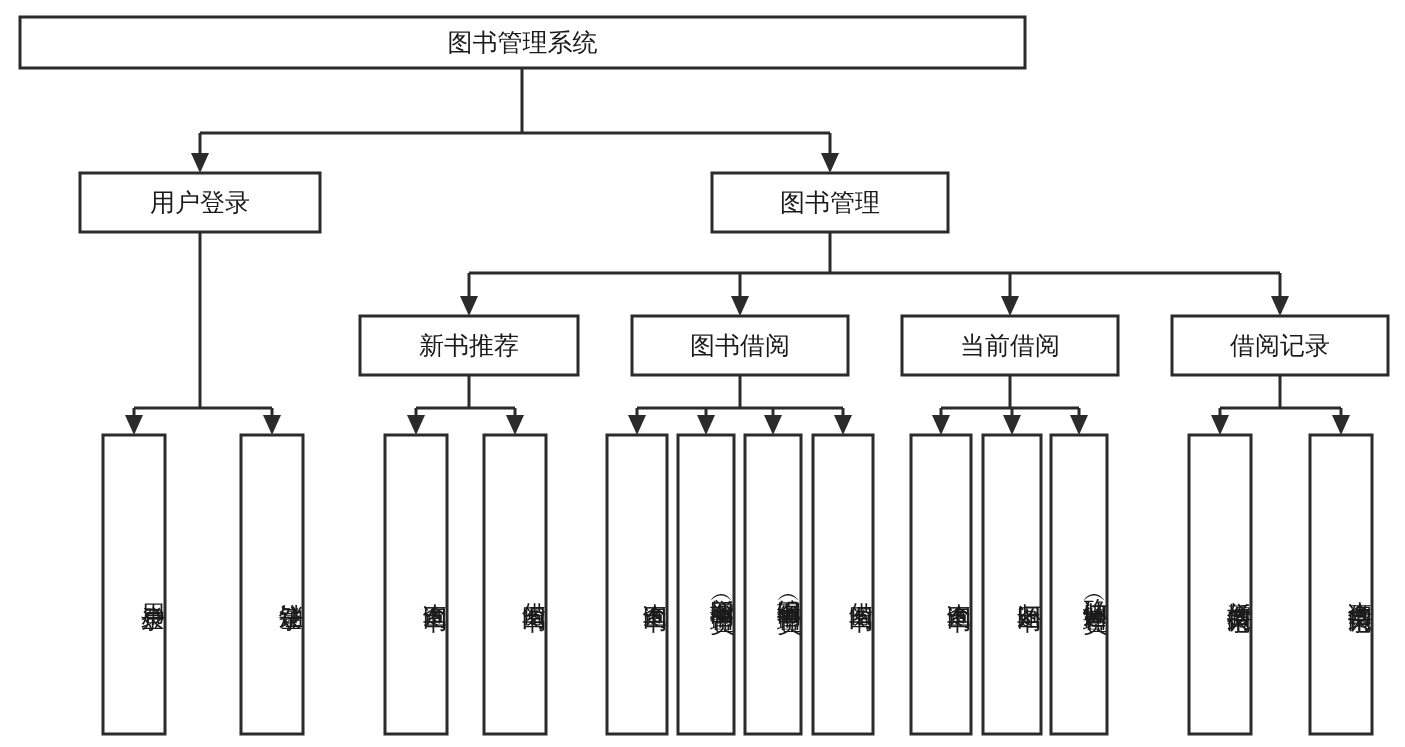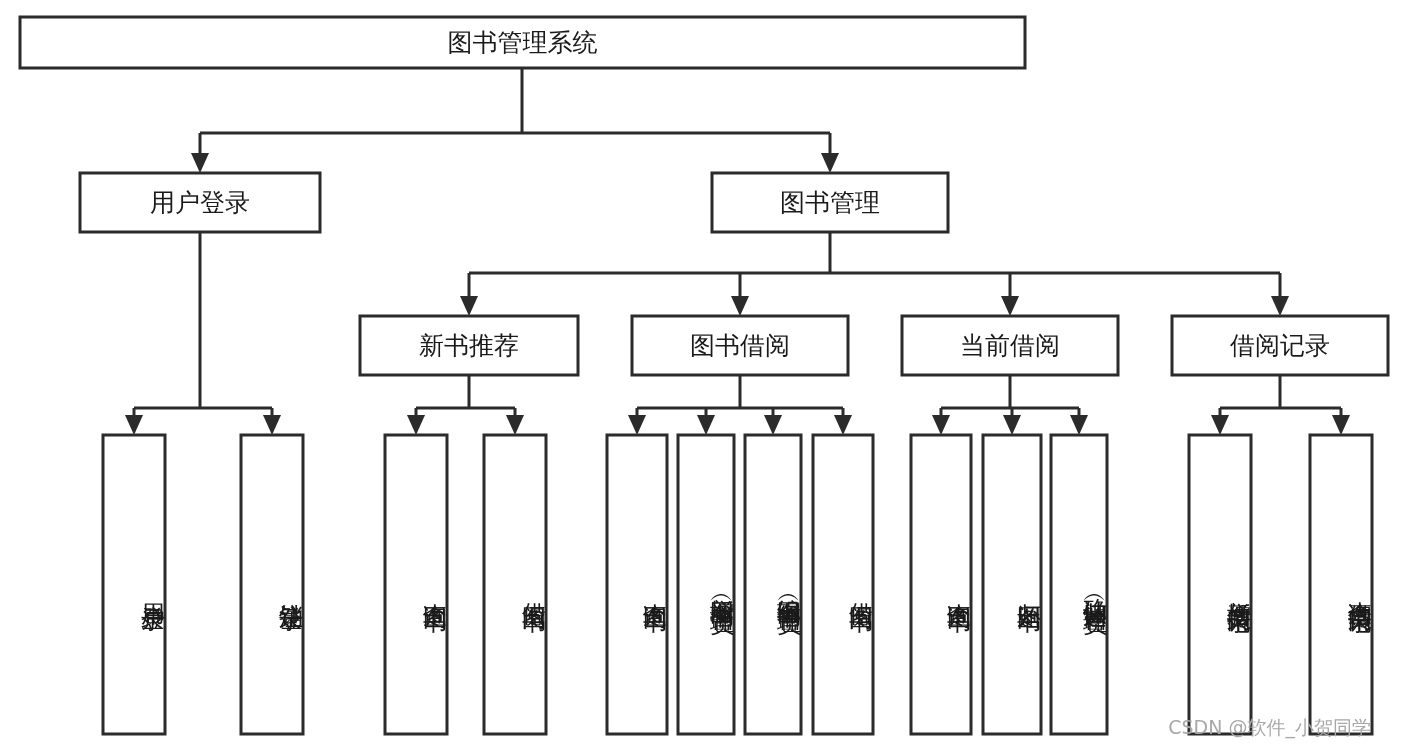--- a/index.html
+++ b/index.html
@@ -175,15 +175,14 @@
       <div class="leaf-label" style="left: 678px; top: 449px; width: 56px; height: 277px;">新增图书（管理员）</div>
       <div class="leaf-label" style="left: 745px; top: 449px; width: 56px; height: 277px;">编辑图书（管理员）</div>
       <div class="leaf-label" style="left: 813px; top: 449px; width: 60px; height: 277px;">借阅图书</div>
       <div class="leaf-label" style="left: 911px; top: 449px; width: 60px; height: 277px;">查询图书</div>
       <div class="leaf-label" style="left: 983px; top: 449px; width: 58px; height: 277px;">归还图书</div>
       <div class="leaf-label" style="left: 1051px; top: 449px; width: 56px; height: 277px;">确认归还（管理员）</div>
       <div class="leaf-label" style="left: 1189px; top: 449px; width: 62px; height: 277px;">新增借阅记录</div>
       <div class="leaf-label" style="left: 1310px; top: 449px; width: 62px; height: 277px;">查询借阅记录</div>
     </div>
 
-  <div class="watermark">CSDN @软件_小贺同学</div>
 
 </div>
 
 </body></html>

